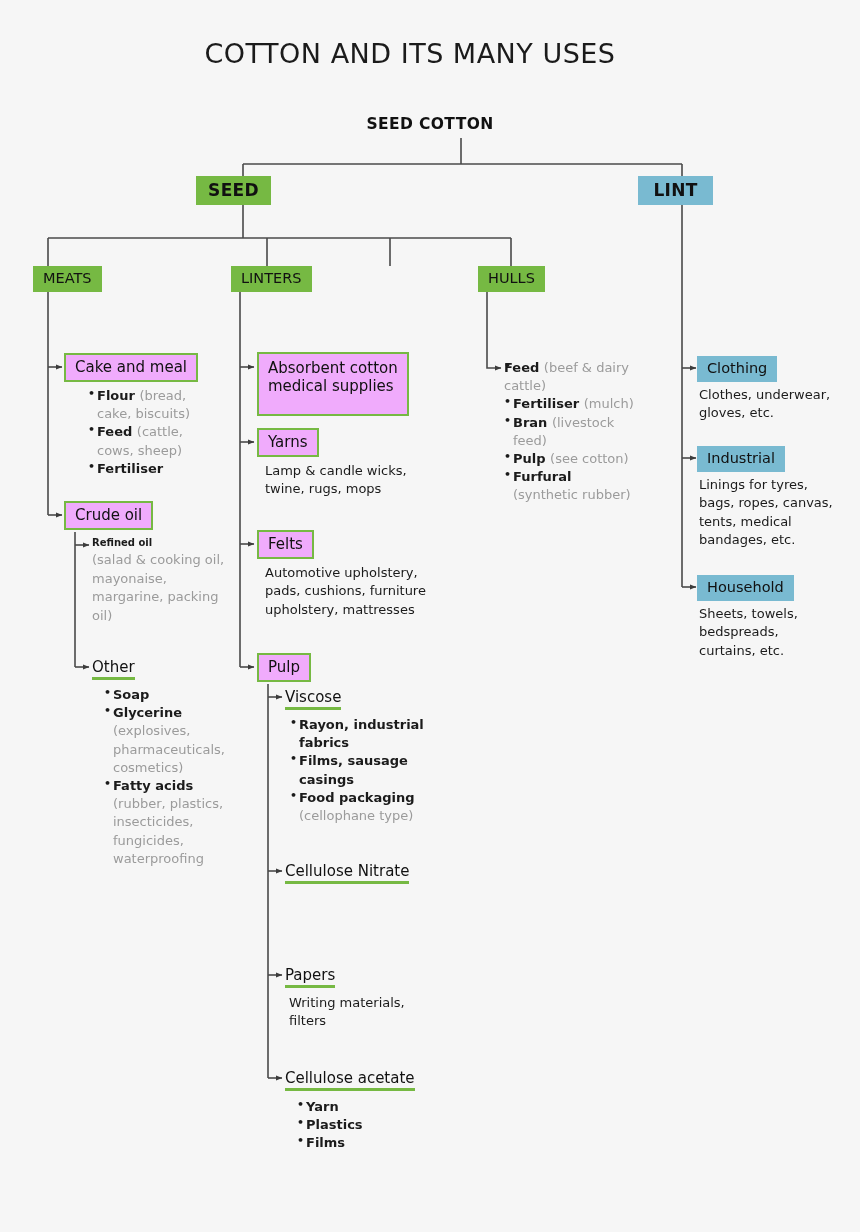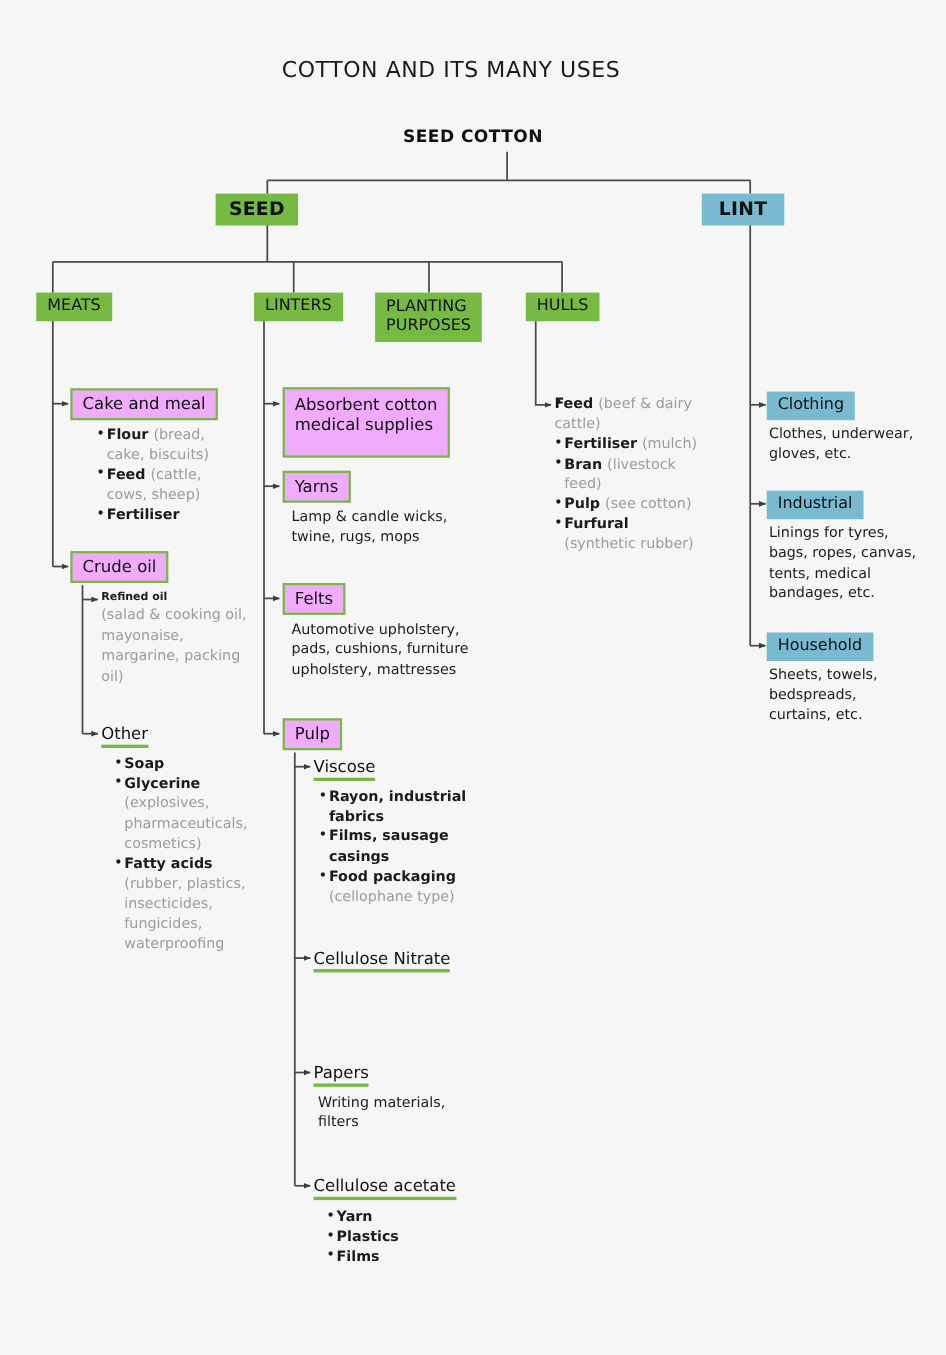--- a/index.html
+++ b/index.html
@@ -11,21 +11,21 @@
     position:relative;
     overflow:hidden;
   }
   #stage{position:absolute;inset:0;}
   svg#wires{position:absolute;left:0;top:0;width:860px;height:1232px;pointer-events:none;}
 
   .t{position:absolute;}
 
   #title{
     left:0;top:38px;width:820px;text-align:center;
-    font-size:20px;letter-spacing:.5px;font-weight:400;color:#1b1b1b;margin-top:13px;
+    font-size:27px;letter-spacing:.5px;font-weight:400;color:#1b1b1b;
   }
   #root-node{
     left:0;top:115px;width:860px;text-align:center;
     font-size:15.5px;font-weight:700;letter-spacing:.4px;color:#111;
   }
 
   
   .chip{
     display:inline-block;
     font-weight:700;font-size:17px;letter-spacing:.3px;
@@ -126,26 +126,20 @@
   </div>
   <div class="t" style="left:638px;top:176px;">
     <span class="chip blue" style="width:75px;text-align:center;padding-left:0;padding-right:0;">LINT</span>
   </div>
 
   <div class="t" style="left:33px;top:266px;">
     <span class="chip green reg">MEATS</span>
   </div>
   <div class="t" style="left:231px;top:266px;">
     <span class="chip green reg">LINTERS</span>
-  </div>
-  <div class="t" style="left:341px;top:266px;">
-    <span class="chip green reg" style="padding-top:5px;padding-bottom:6px;">
-      <span>PLANTING</span><br>
-      <span>PURPOSES</span>
-    </span>
   </div>
   <div class="t" style="left:478px;top:266px;">
     <span class="chip green reg">HULLS</span>
   </div>
 
   <div class="t" style="left:64px;top:353px;">
     <span class="obox">Cake and meal</span>
   </div>
   <div class="t" style="left:88px;top:387px;width:140px;">
     <ul class="bl">

